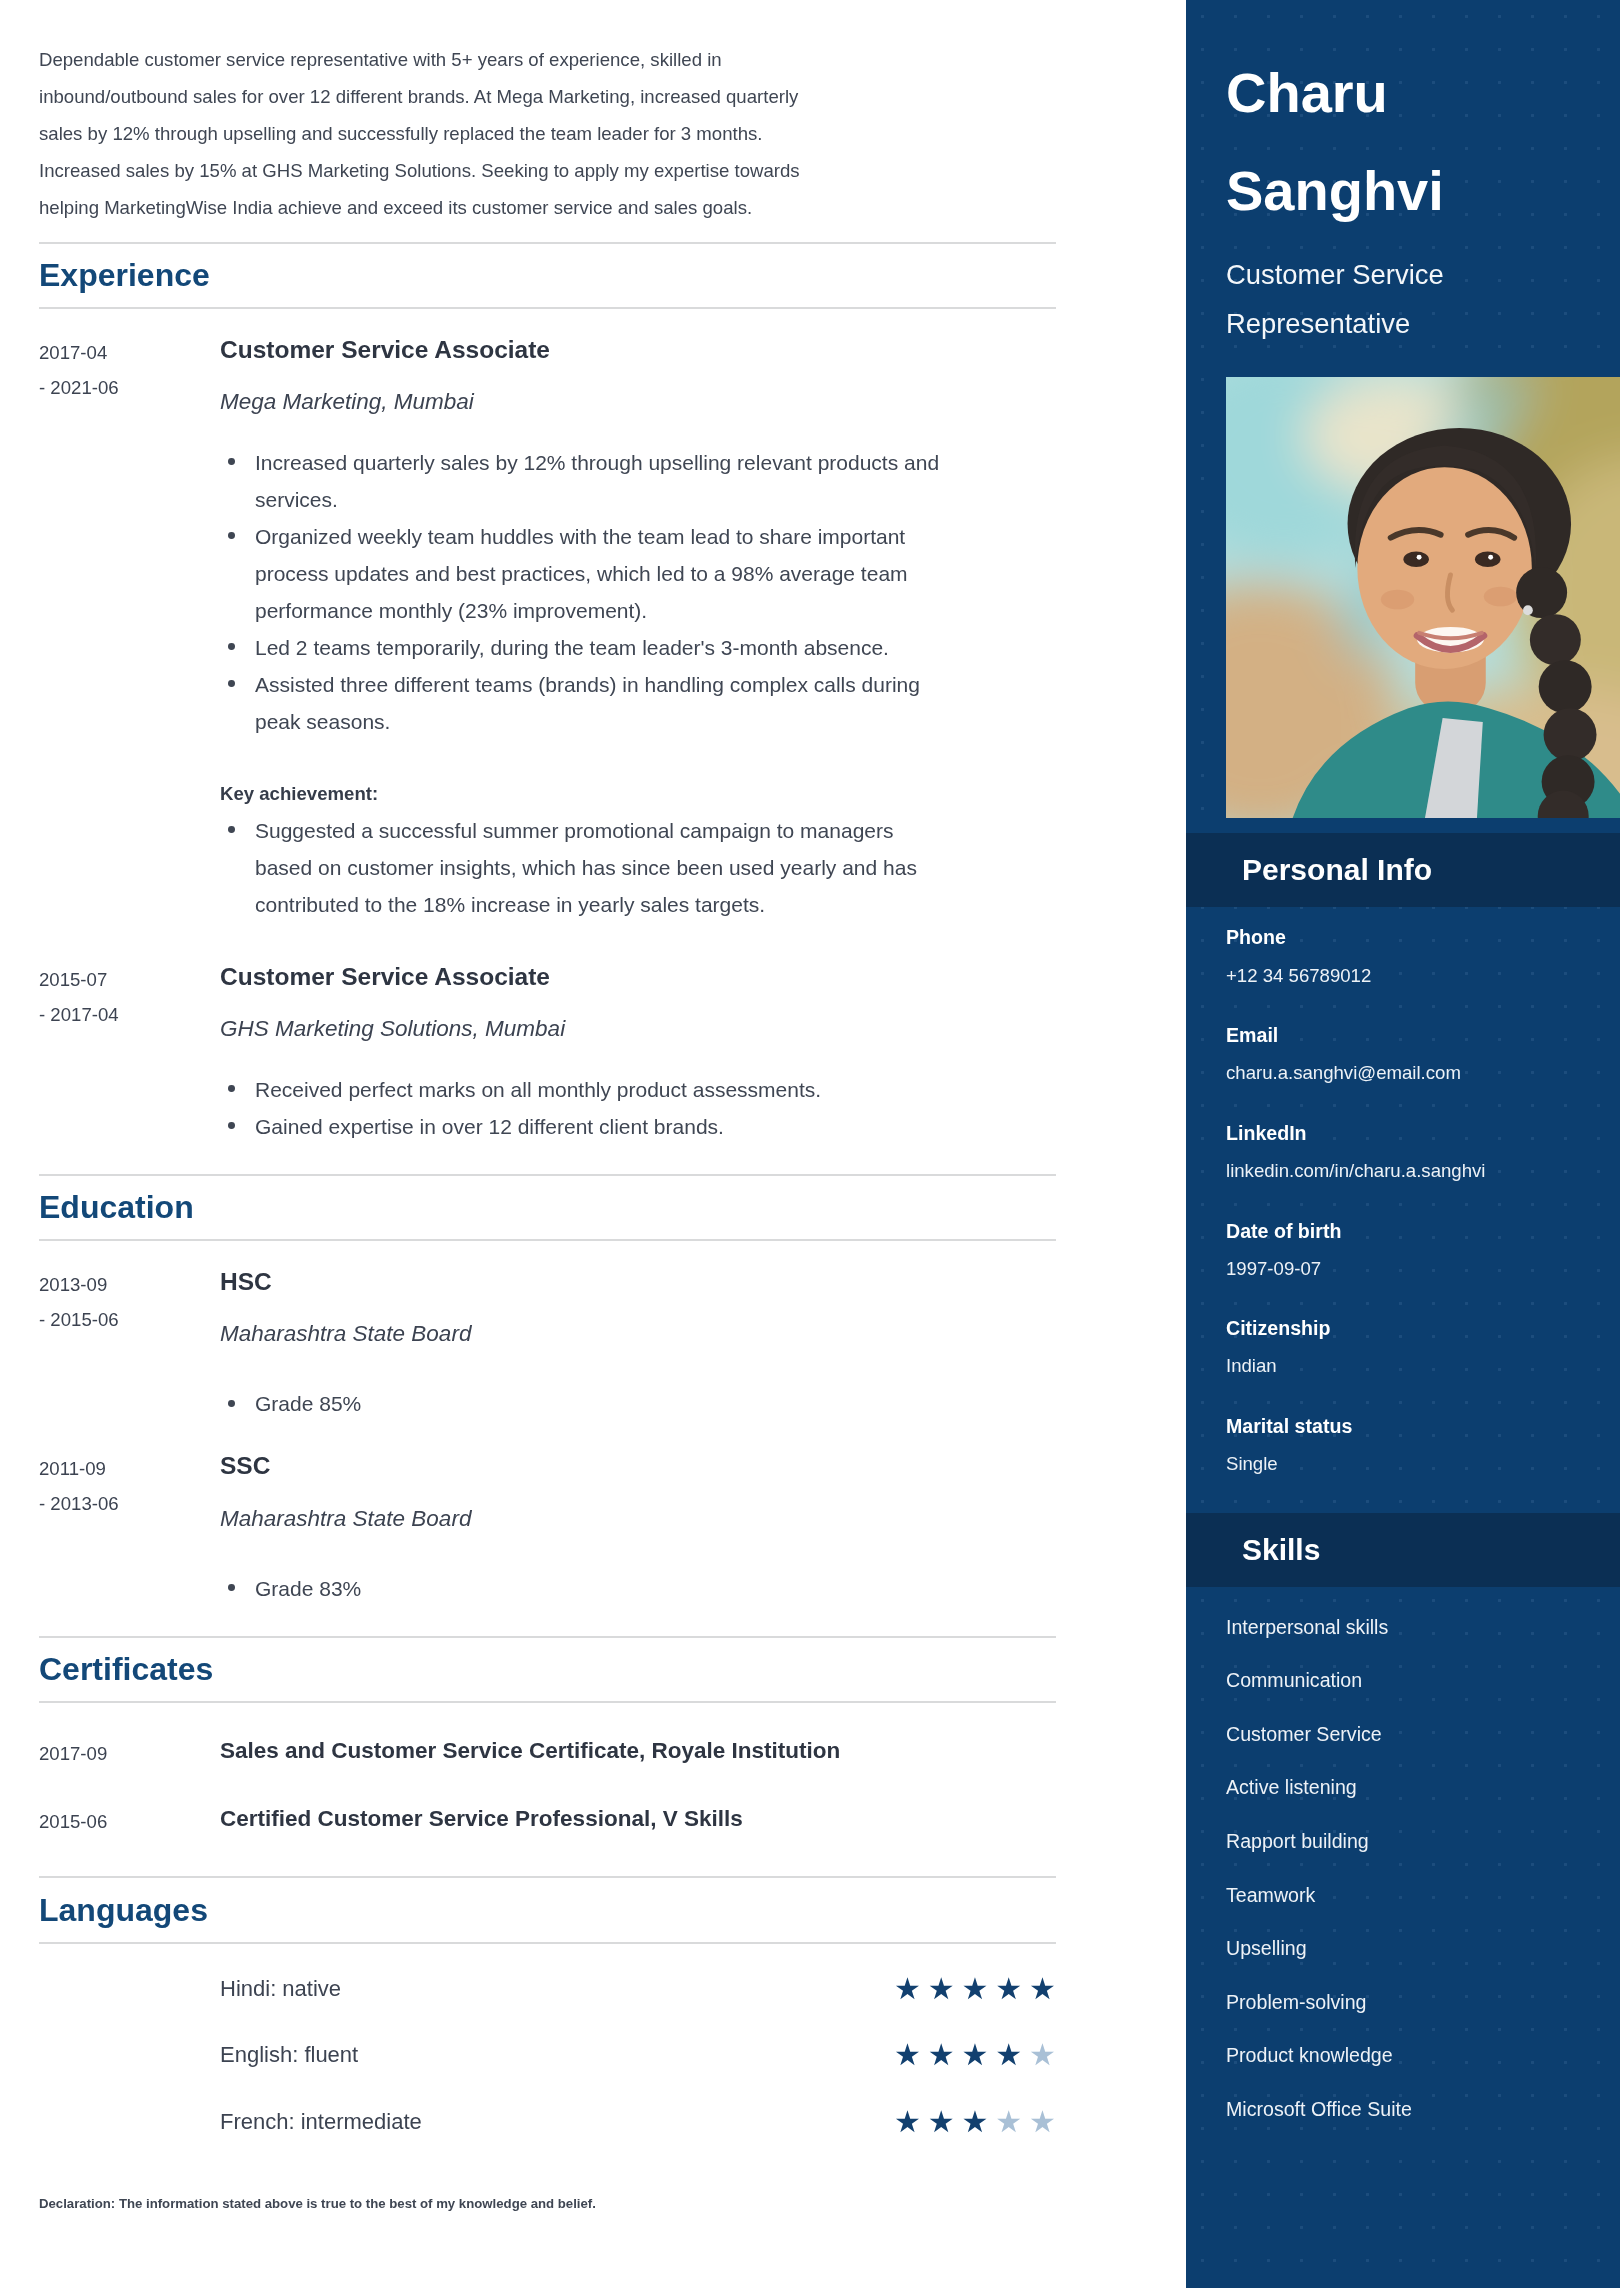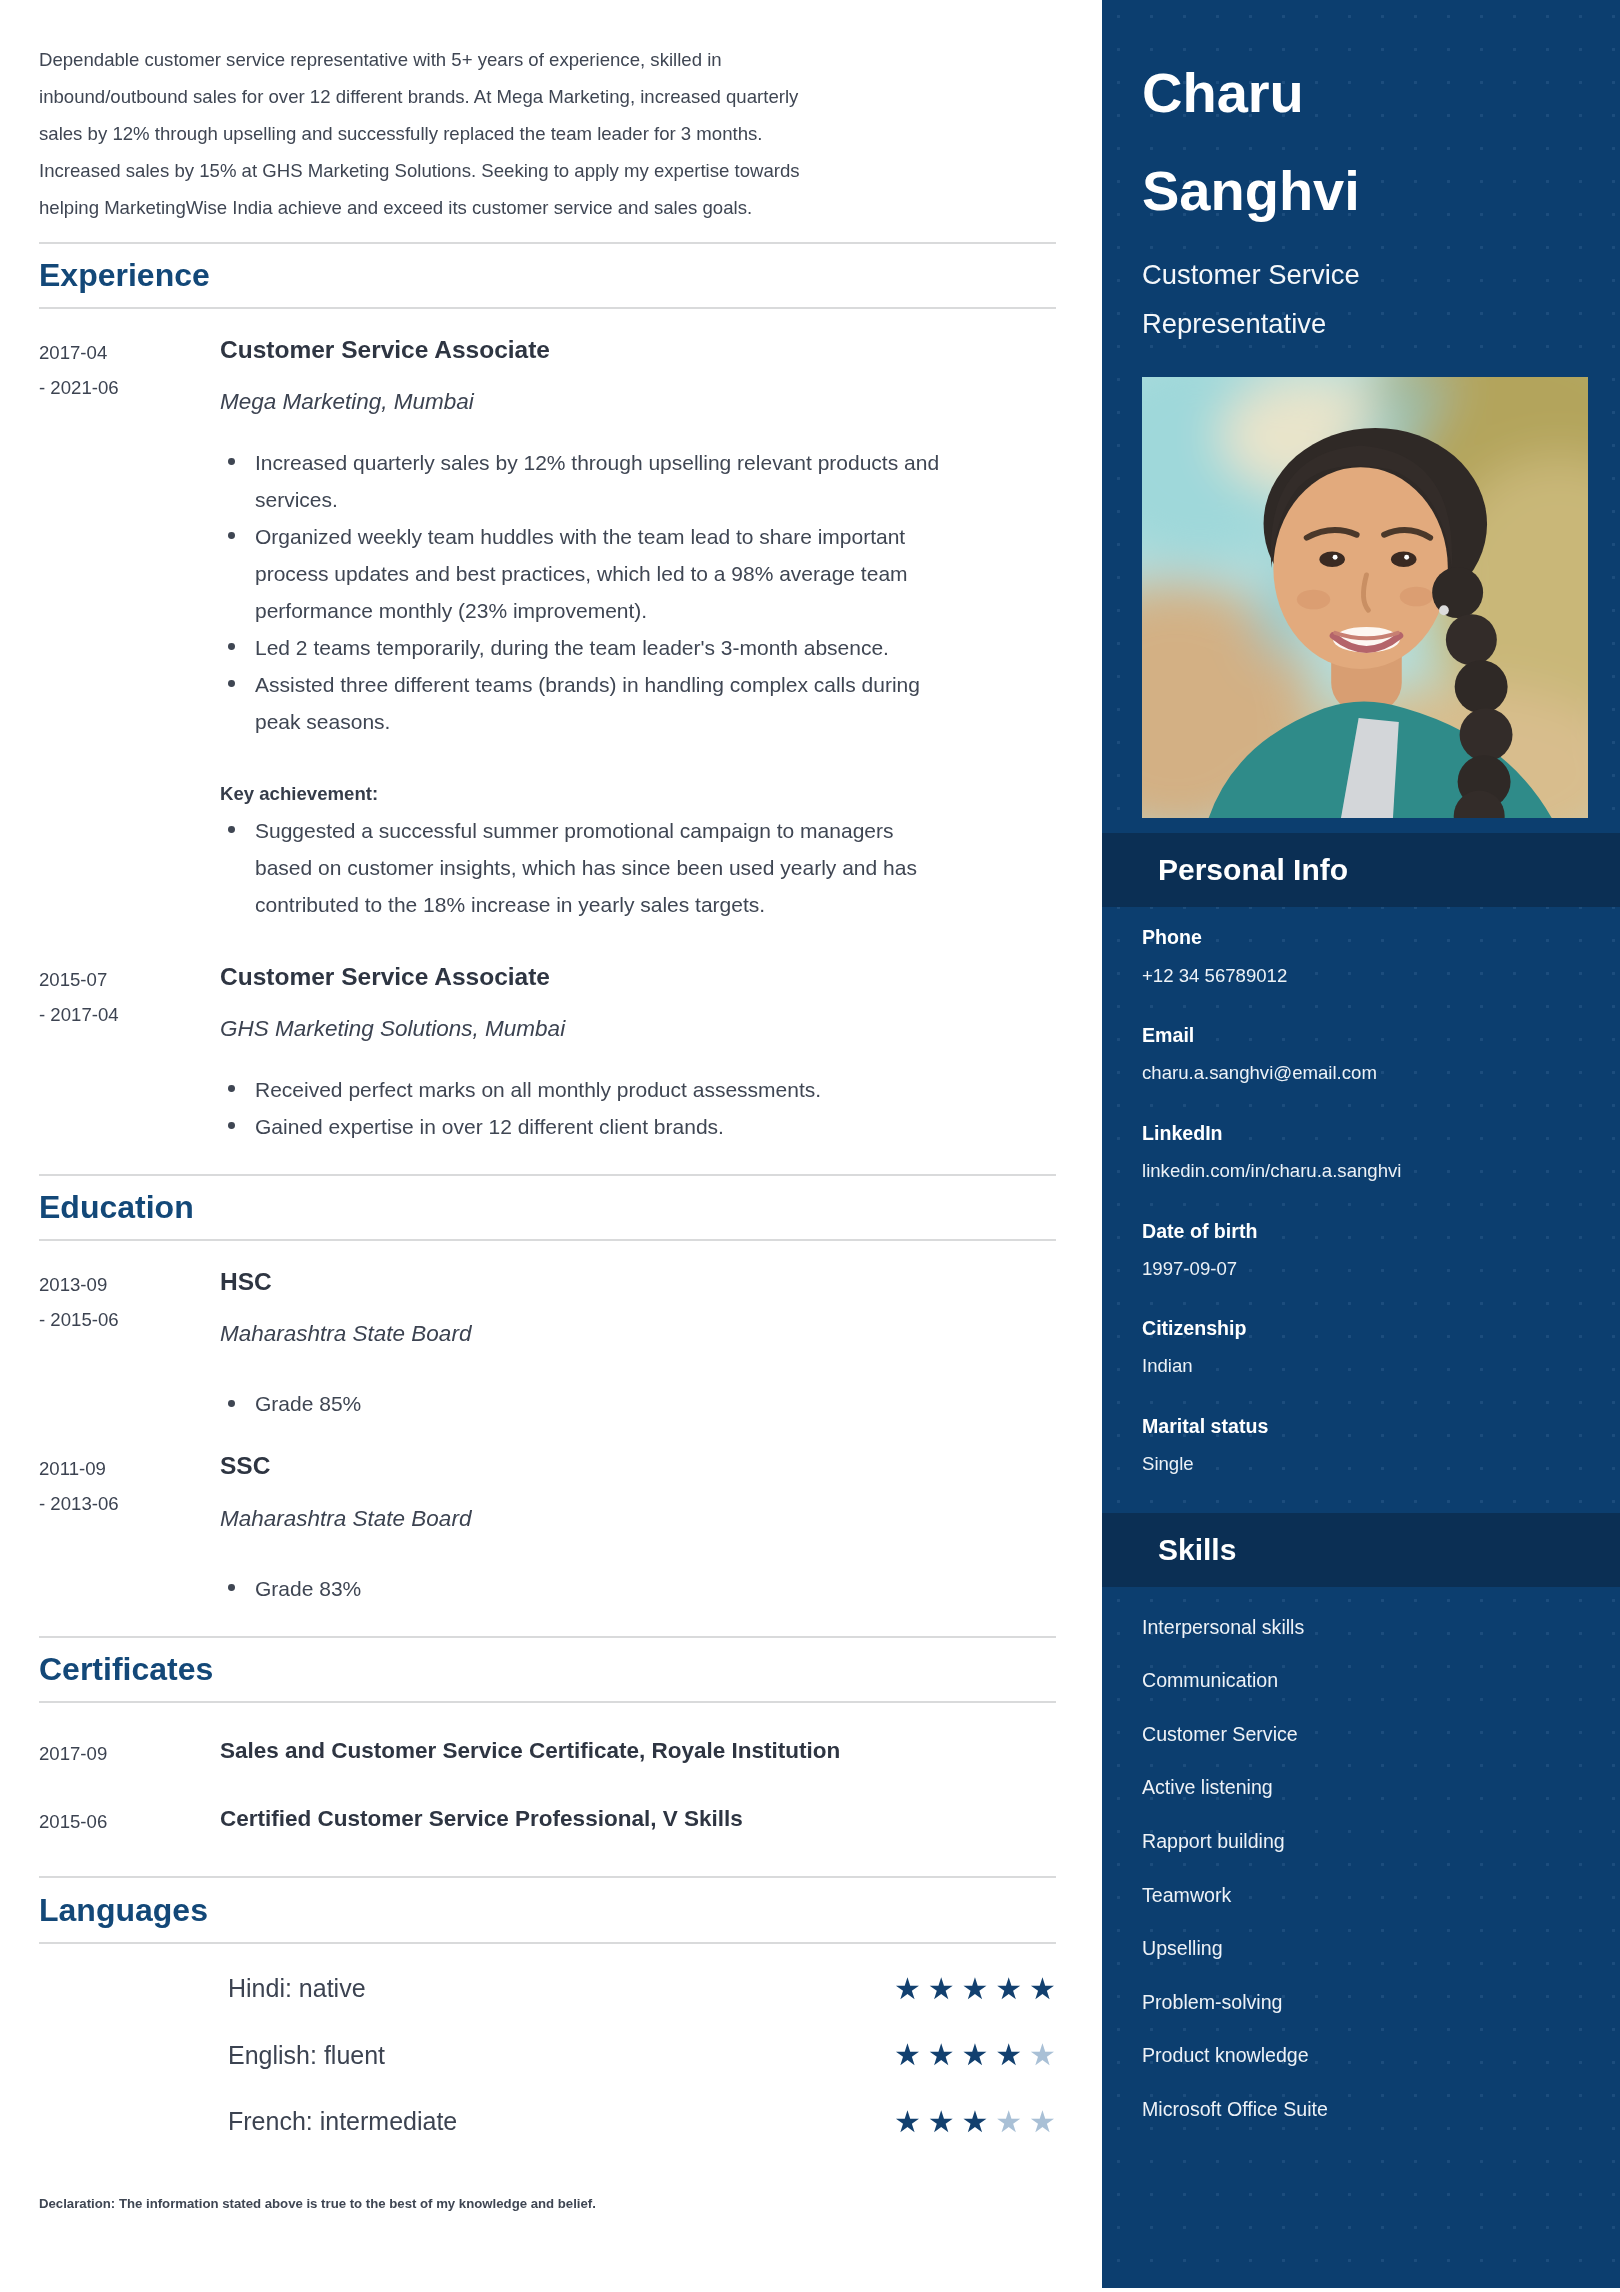--- a/index.html
+++ b/index.html
@@ -39,31 +39,31 @@
   ul.bullets.tight{margin-top:0;}
 
   .edu-entry{display:flex;margin-top:25.5px;}
   .edu-entry.second{margin-top:29px;}
   ul.bullets.grade{margin-top:37px;}
 
   .cert-row{display:flex;margin-top:33px;}
   .cert-text{font-size:22.5px;line-height:29px;font-weight:bold;color:var(--title-dark);}
 
   .lang-row{display:flex;justify-content:space-between;align-items:center;margin-top:23.5px;height:43px;padding-left:181px;}
-  .lang-label{font-size:25px;color:#3c4351;margin-left:8px;}
+  .lang-label{font-size:22px;color:#3c4351;}
   .stars{white-space:nowrap;font-size:30px;line-height:1;}
   .star{display:inline-block;margin-left:6.9px;}
   .star.filled{color:var(--star-filled);}
   .star.empty{color:var(--star-empty);}
 
   .declaration{position:absolute;left:39px;top:2196px;font-size:13.2px;font-weight:bold;color:var(--text);}
 
   
   .sidebar{
-    position:absolute;top:0;right:0;width:518px;height:2288px;
+    position:absolute;top:0;right:0;width:434px;height:2288px;
     background-color:var(--sidebar-bg);
     background-image:radial-gradient(rgba(140,180,220,0.13) 1.4px, rgba(0,0,0,0) 1.6px);
     background-size:33px 33px;
     color:#ffffff;padding:44px 32px 0 40px;
   }
   .name{margin:0;font-size:56px;line-height:98px;font-weight:bold;white-space:pre-line;color:#ffffff;}
   .role{margin:9.8px 0 0;font-size:27.4px;line-height:49px;font-weight:normal;white-space:pre-line;color:#f4f7fa;}
   .photo{display:block;margin-top:29px;width:446px;height:441px;}
   .band{height:74px;margin:15.7px -32px 0 -40px;padding-left:56px;display:flex;align-items:center;
         background:var(--band-bg);font-size:30px;font-weight:bold;color:#ffffff;}

